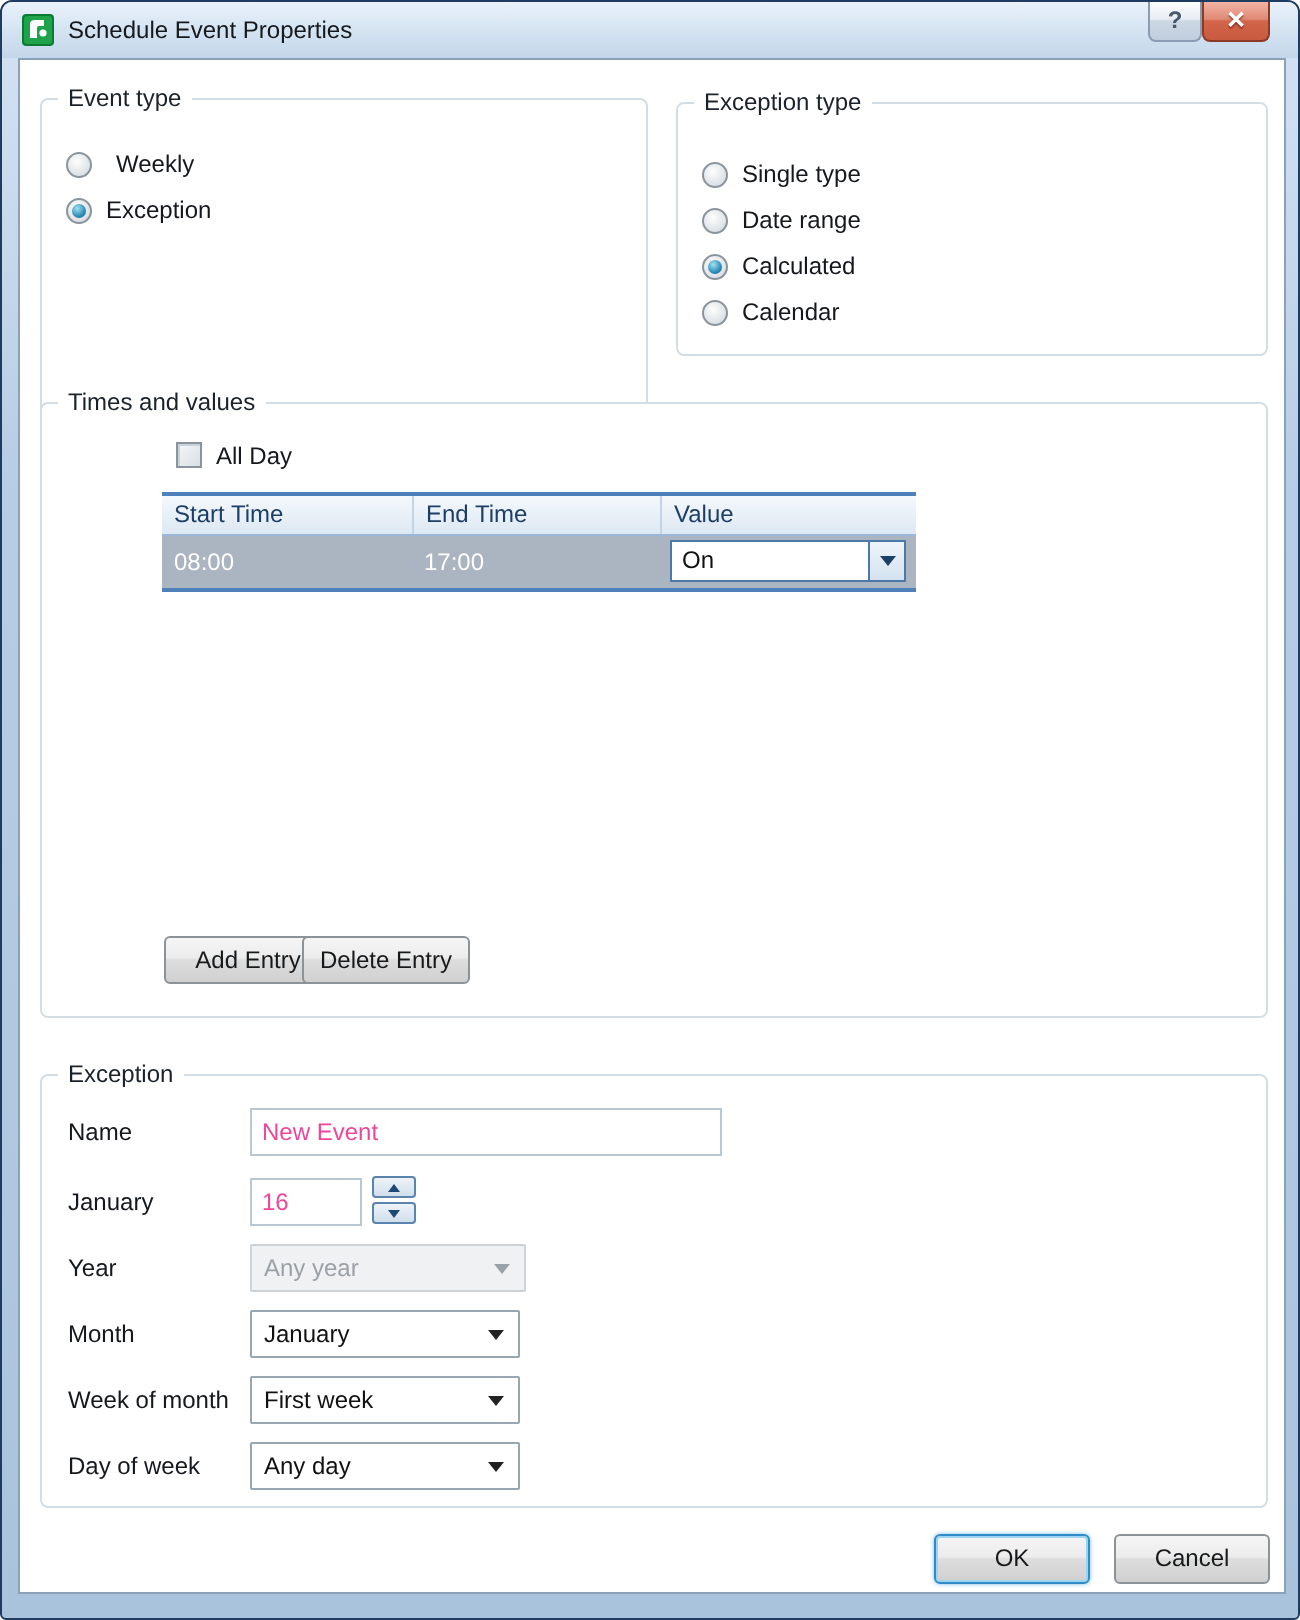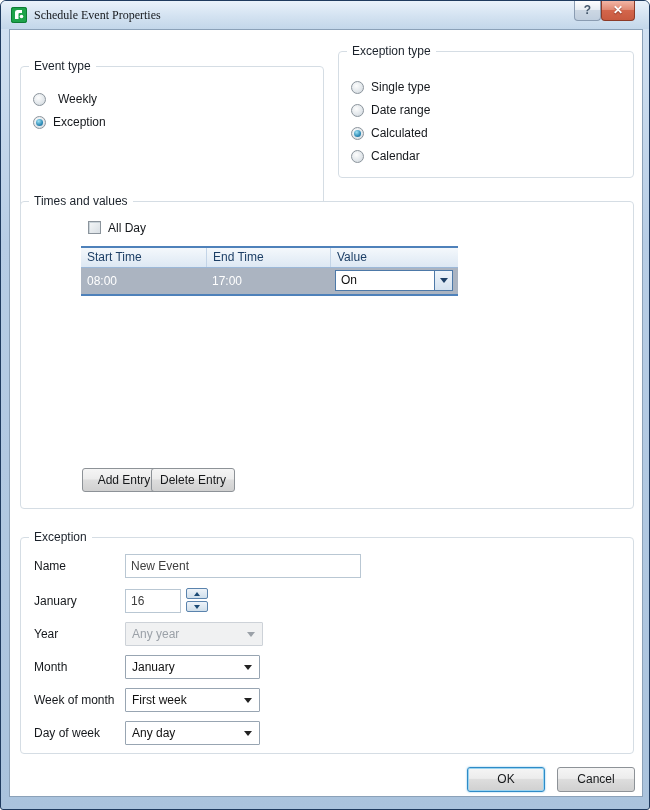--- a/index.html
+++ b/index.html
@@ -6,21 +6,21 @@
     font-family:"Liberation Sans",sans-serif;font-size:12px;background:#fff;}
   *{box-sizing:border-box;}
 
   .window{position:relative;width:650px;height:810px;
     background:linear-gradient(#d4e3f3,#b7cde5 30%,#aac3dd);
     border:1px solid #1f3b5f;border-radius:6px 6px 3px 3px;overflow:hidden;}
 
   .titlebar{position:absolute;left:0;top:0;right:0;height:28px;
     background:linear-gradient(#eaf2fb,#d3e2f1 55%,#c3d7ea);}
   .app-icon{position:absolute;left:10px;top:6px;width:16px;height:16px;}
-  .window-title{position:absolute;left:33px;top:0;height:40px;line-height:28px;color:#15181c;font-family:Liberation Serif, serif;}
+  .window-title{position:absolute;left:33px;top:0;height:40px;line-height:28px;color:#15181c;}
 
   .capbtn{position:absolute;top:0;height:20px;border:1px solid #8a9cb2;border-top:none;
     border-radius:0 0 4px 4px;text-align:center;line-height:18px;cursor:default;}
   .helpbtn{left:573px;width:27px;color:#45586c;font-weight:bold;
     background:linear-gradient(#fdfdfe,#e7edf3 45%,#ccd7e3 50%,#c0cede);}
   .closebtn{left:600px;width:34px;color:#fff;font-weight:bold;border-color:#8c3a28;
     text-shadow:0 1px 1px rgba(90,20,10,.6);
     background:linear-gradient(#f2b5a5,#e08a74 45%,#d3654b 50%,#c85a40);}
 
   .content{position:absolute;left:8px;top:28px;width:634px;height:768px;
@@ -58,21 +58,21 @@
   .tri-down-dk{width:0;height:0;border-left:4px solid transparent;border-right:4px solid transparent;
     border-top:5px solid #1d3f66;}
 
   .btn{position:absolute;height:24px;border:1px solid #8d9297;border-radius:3px;
     text-align:center;line-height:22px;color:#17191b;cursor:default;
     background:linear-gradient(#f5f5f5,#ececec 45%,#dddddd 50%,#d0d0d0);}
   .btn-ok{border:1px solid #2e8bc7;box-shadow:inset 0 0 0 1px #9bd4f0,0 0 2px rgba(60,160,220,.7);}
 
   .f-label{position:absolute;left:13px;height:24px;line-height:24px;color:#15181c;}
   .textbox{position:absolute;left:104px;height:24px;border:1px solid #b9c7d3;
-    padding:0 5px;font:12px "Liberation Sans",sans-serif;color:#404040;background:#fff;}
+    padding:0 5px;font:12px "Liberation Sans",sans-serif;color:#ec4899;background:#fff;}
   .spinbtn{position:absolute;width:22px;height:11px;border:1px solid #5a83ad;border-radius:2px;
     background:linear-gradient(#eef3f9,#d0dfeb);display:flex;align-items:center;justify-content:center;}
   .tri-up-sm{width:0;height:0;border-left:3.5px solid transparent;border-right:3.5px solid transparent;
     border-bottom:4px solid #1c4a75;}
   .tri-down-sm{width:0;height:0;border-left:3.5px solid transparent;border-right:3.5px solid transparent;
     border-top:4px solid #1c4a75;}
 
   .combo{position:absolute;left:104px;height:24px;background:#fff;border:1px solid #98a5b2;
     border-radius:1px;}
   .combo .ctext{position:absolute;left:6px;top:0;line-height:22px;color:#111;}
@@ -94,21 +94,21 @@
       <path d="M4 12 L4 5 Q4 3 6.5 3 L11 3 L11 6 L8.5 6 Q7.5 6 7.5 7 L7.5 12 Z" fill="#ffffff"></path>
       <circle cx="10.5" cy="9.5" r="1.8" fill="#ffffff"></circle>
     </svg>
     <div class="window-title">Schedule Event Properties</div>
     <div class="capbtn helpbtn">?</div>
     <div class="capbtn closebtn">✕</div>
   </div>
 
   <div class="content">
 
-    <div class="groupbox" style="left:10px;top:36px;width:304px;height:162px;">
+    <div class="groupbox" style="left:10px;top:19px;width:304px;height:162px;">
       <div class="grouplabel">Event type</div>
       <div class="radio-row" style="left:12px;top:24px;gap:12px;">
         <span class="radio"></span>
         <span class="opt-label">Weekly</span>
       </div>
       <div class="radio-row" style="left:12px;top:47px;">
         <span class="radio checked"></span>
         <span class="opt-label">Exception</span>
       </div>
     </div>

